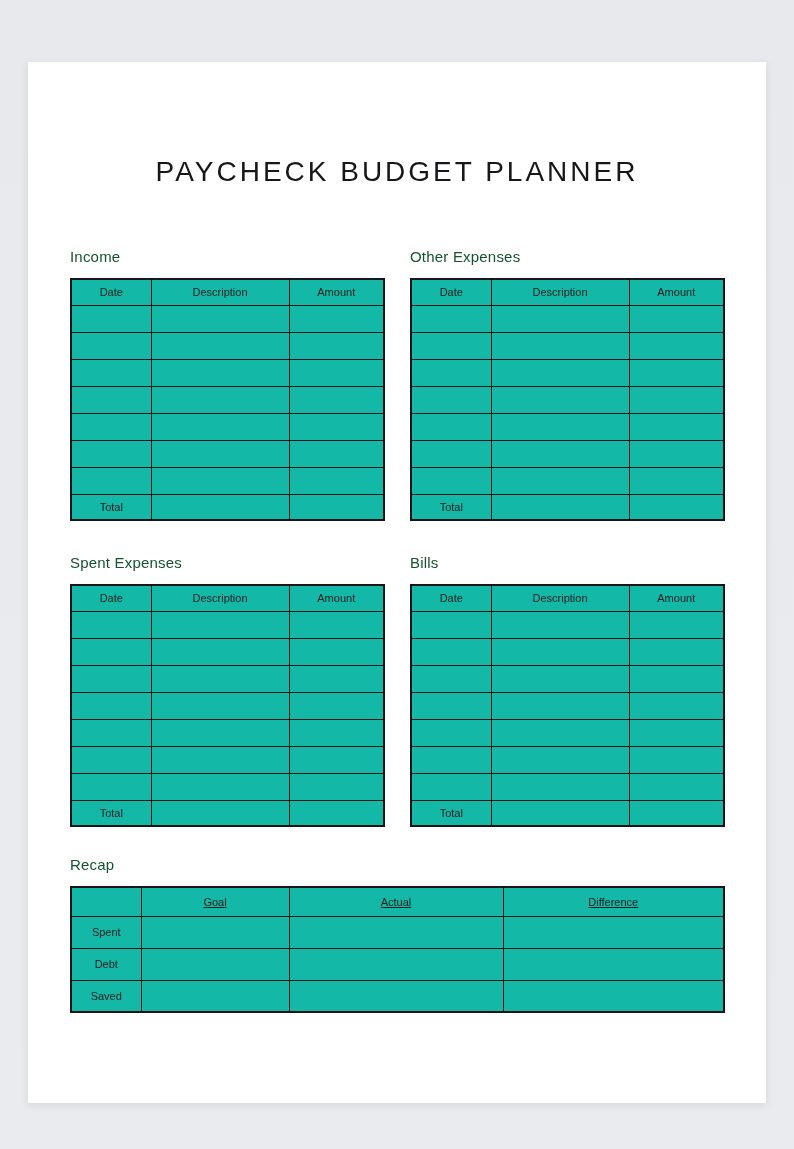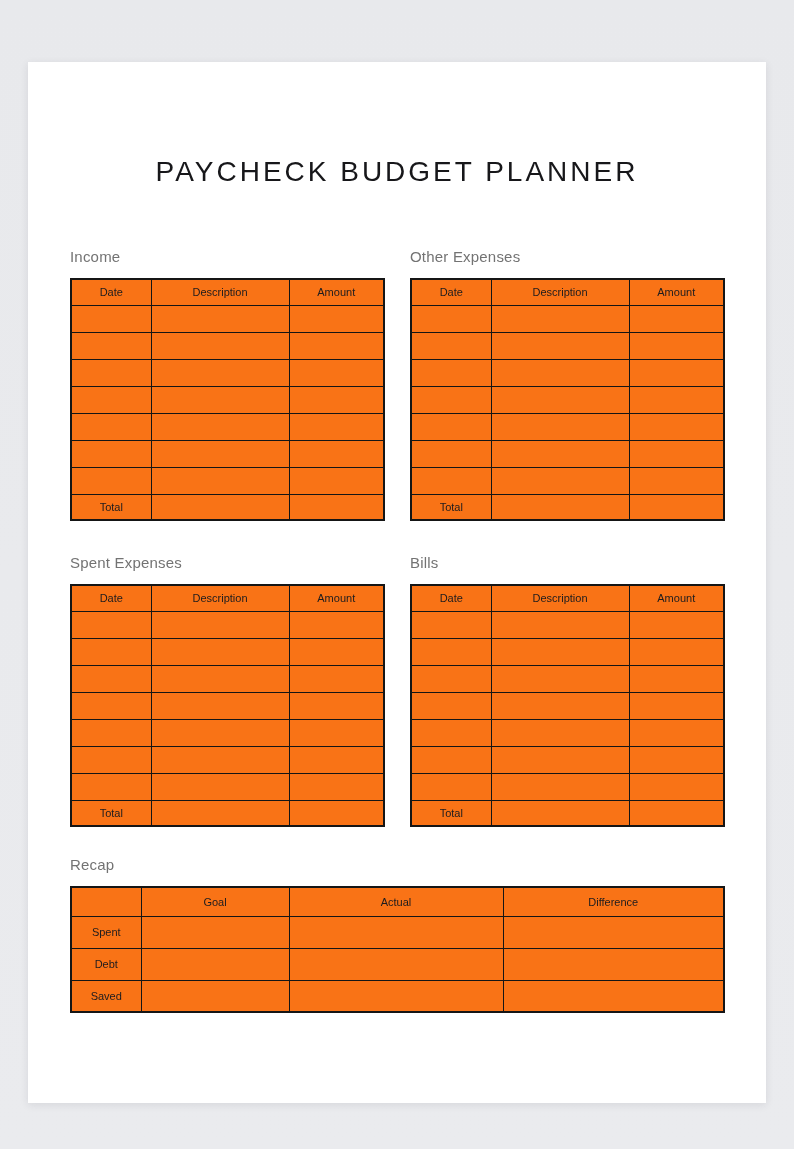--- a/index.html
+++ b/index.html
@@ -33,27 +33,27 @@
     font-size: 28px;
     font-weight: 500;
     letter-spacing: 3px;
     color: #17171a;
   }
   .section { position: absolute; }
   .sec-heading {
     font-size: 15px;
     font-weight: 500;
     letter-spacing: 0.2px;
-    color: #737373;
+    color: #14532d;
     margin-bottom: 13px;
   }
   table {
     border-collapse: collapse;
     table-layout: fixed;
-    background: #f97316;
+    background: #14b8a6;
   }
   .ledger { width: 313px; border: 2px solid #151515; }
   .ledger th, .ledger td {
     border: 1px solid #151515;
     font-weight: 400;
     font-size: 11px;
     color: #1c1c1f;
     text-align: center;
     padding: 0;
     overflow: hidden;
@@ -64,21 +64,21 @@
   .recap-table { width: 653px; border: 2px solid #151515; }
   .recap-table th, .recap-table td {
     border: 1px solid #151515;
     font-weight: 400;
     font-size: 11px;
     color: #1c1c1f;
     text-align: center;
     padding: 0;
     overflow: hidden;
   }
-  .recap-table thead th { height: 29px; }
+  .recap-table thead th { height: 29px; text-decoration: underline; }
   .recap-table tbody td { height: 32px; }
   #sec-income  { left: 42px;  top: 186px; width: 313px; }
   #sec-fixed   { left: 382px; top: 186px; width: 313px; }
   #sec-other   { left: 42px;  top: 492px; width: 313px; }
   #sec-bills   { left: 382px; top: 492px; width: 313px; }
   #sec-recap   { left: 42px;  top: 794px; width: 543px; }
 </style>
 </head>
 <body>
 

